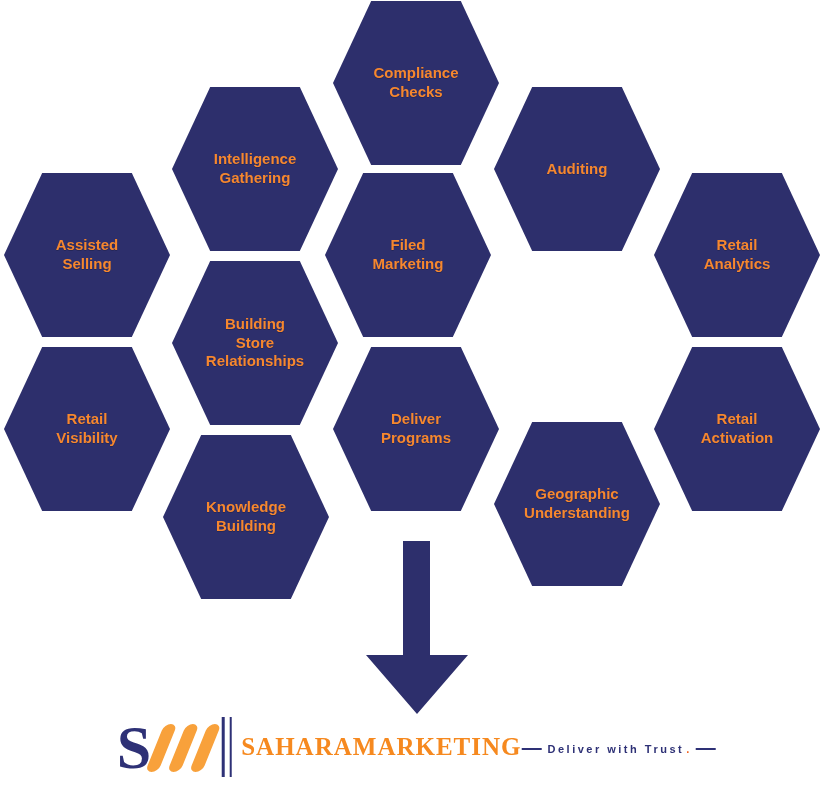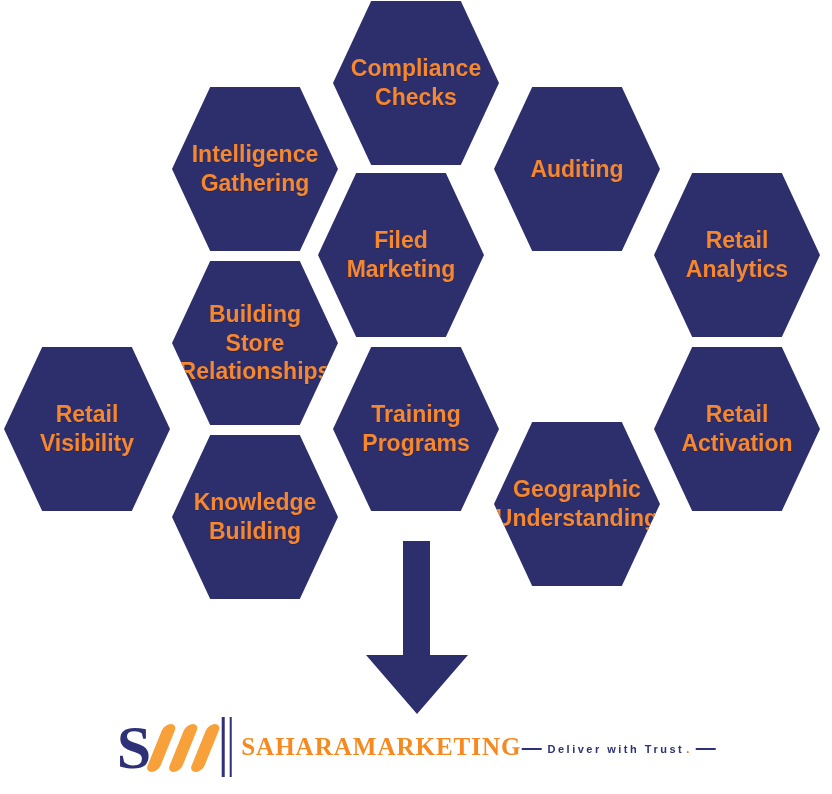--- a/index.html
+++ b/index.html
@@ -17,21 +17,21 @@
     position:absolute;
     width:166px;height:164px;
     background:#2d2f6c;
     clip-path:polygon(23% 0, 77% 0, 100% 50%, 77% 100%, 23% 100%, 0 50%);
     display:flex;align-items:center;justify-content:center;
     text-align:center;
   }
   .hex-label{
     color:#f6872e;
     font-weight:700;
-    font-size:23px;
+    font-size:15px;
     line-height:1.26;
     white-space:pre-line;
     text-shadow:0 1px 0 rgba(0,0,0,0.18);
     padding:0 10px;
   }
 
   
   .arrow-svg{position:absolute;left:366px;top:541px;}
 
   
@@ -94,46 +94,50 @@
     <span class="hex-label">Compliance
 Checks</span>
   </div>
   <div class="hex" style="left:172px;top:87px">
     <span class="hex-label">Intelligence
 Gathering</span>
   </div>
   <div class="hex" style="left:494px;top:87px">
     <span class="hex-label">Auditing</span>
   </div>
-  <div class="hex" style="left:318px;top:173px">
+  <div class="hex" style="left:4px;top:173px">
+    <span class="hex-label">Assisted
+Selling</span>
+  </div>
+  <div class="hex" style="left:325px;top:173px">
     <span class="hex-label">Filed
 Marketing</span>
   </div>
   <div class="hex" style="left:654px;top:173px">
     <span class="hex-label">Retail
 Analytics</span>
   </div>
   <div class="hex" style="left:172px;top:261px">
     <span class="hex-label">Building
 Store
 Relationships</span>
   </div>
   <div class="hex" style="left:4px;top:347px">
     <span class="hex-label">Retail
 Visibility</span>
   </div>
   <div class="hex" style="left:333px;top:347px">
-    <span class="hex-label">Training
+    <span class="hex-label">Deliver
 Programs</span>
   </div>
   <div class="hex" style="left:654px;top:347px">
     <span class="hex-label">Retail
 Activation</span>
   </div>
-  <div class="hex" style="left:172px;top:435px">
+  <div class="hex" style="left:163px;top:435px">
     <span class="hex-label">Knowledge
 Building</span>
   </div>
   <div class="hex" style="left:494px;top:422px">
     <span class="hex-label">Geographic
 Understanding</span>
   </div>
 
   <svg class="arrow-svg" width="104" height="175" viewBox="0 0 104 175" aria-hidden="true">
     <polygon points="37,0 64,0 64,114 102,114 51,173 0,114 37,114" fill="#2d2f6c"></polygon>

